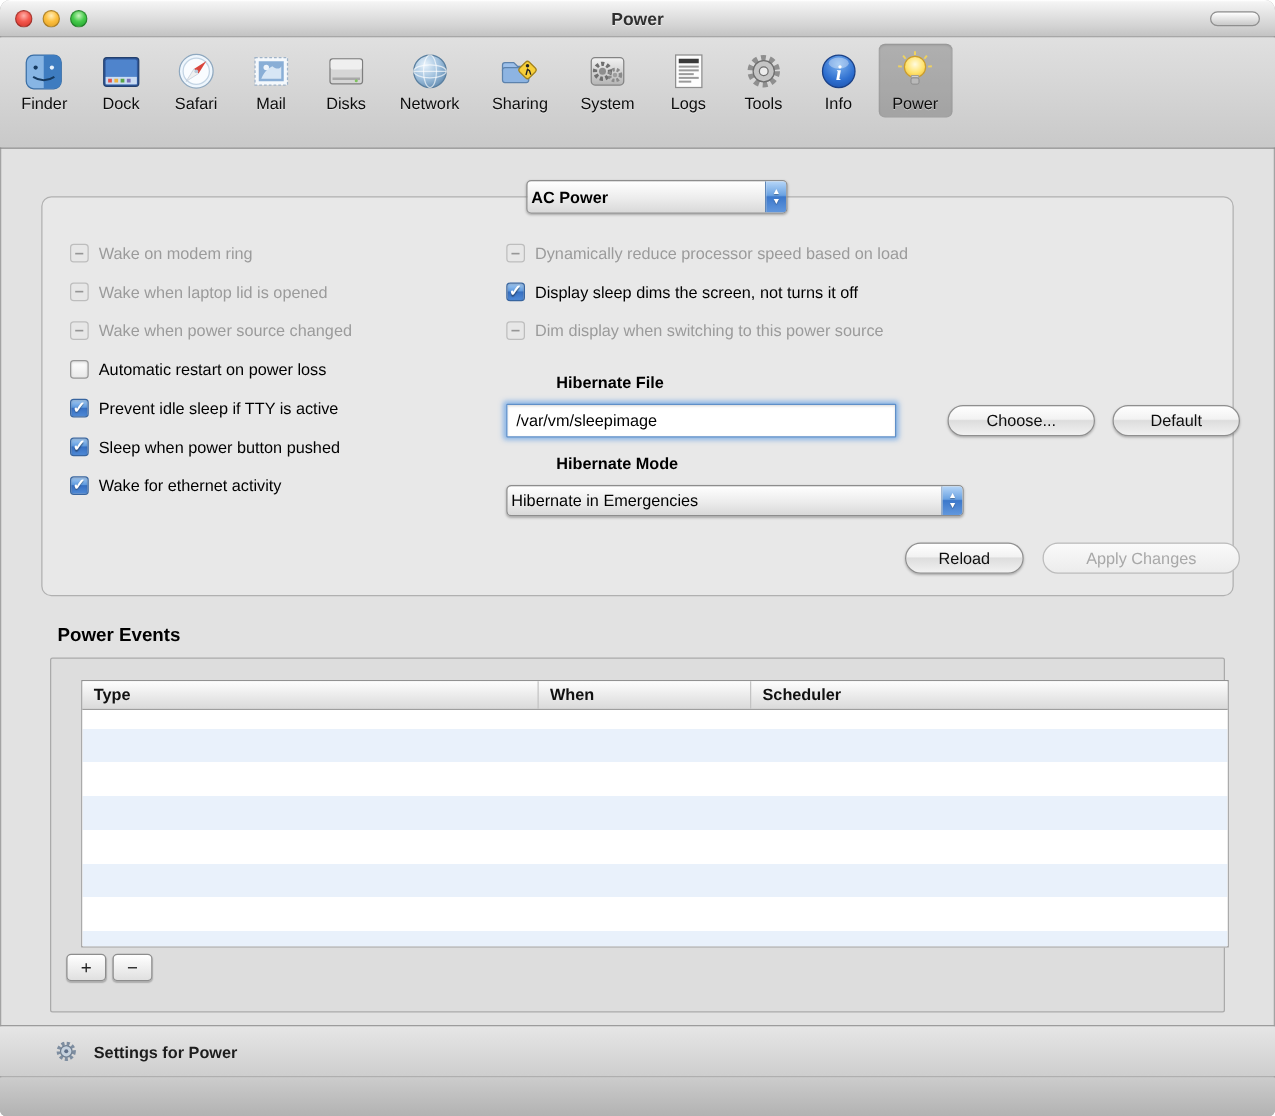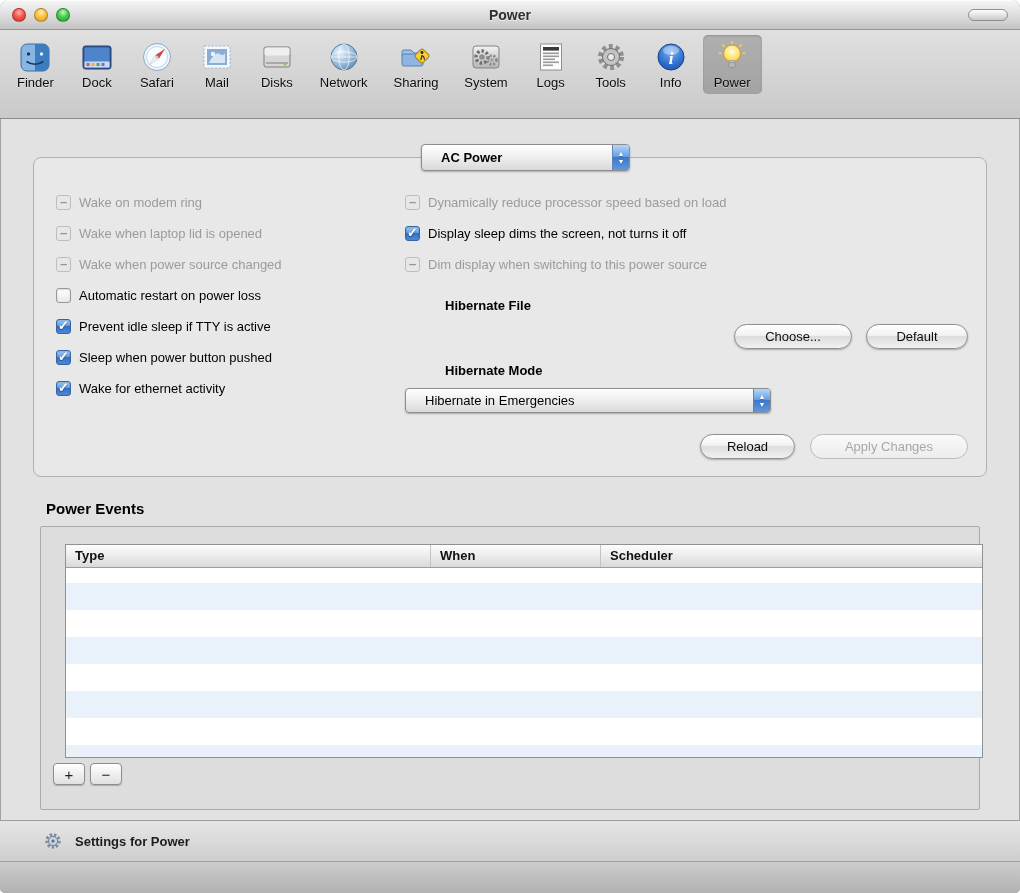--- a/index.html
+++ b/index.html
@@ -39,21 +39,21 @@
 
   
   .groupbox { position:absolute; left:33px; top:157px; width:954px; height:320px;
               background:#e8e8e8; border:1px solid #b0b0b0; border-radius:8px; }
 
   
   .popup { position:absolute; display:flex; align-items:stretch;
            background:linear-gradient(#ffffff,#ececec 55%,#d9d9d9);
            border:1px solid #8d8d8d; border-radius:4px;
            box-shadow:0 1px 2px rgba(0,0,0,.28); z-index:5; }
-  .popup-label { flex:1; display:flex; align-items:center; padding:0 19px;
+  .popup-label { flex:1; display:flex; align-items:center; padding:0 3px;
                  white-space:nowrap; overflow:hidden; font-size:13px; color:#000; }
   .popup-label.bold { font-weight:bold; }
   .popup-arrows { width:17px; border-radius:0 3px 3px 0;
                   background:linear-gradient(#b6d6f8 0%,#6aa2e2 45%,#3c78cb 50%,#6197dd 100%);
                   border-left:1px solid #5e87b8; color:#fff; font-size:7px; line-height:1.05;
                   display:flex; flex-direction:column; align-items:center; justify-content:center;
                   text-shadow:0 1px 1px rgba(0,0,0,.35); }
   .popup.ac { left:421px; top:144px; width:209px; height:27px; }
   .popup.mode { left:405px; top:388px; width:366px; height:25px; }
 
@@ -82,21 +82,21 @@
 
   .text-field { position:absolute; left:405px; top:323px; width:312px; height:27px;
                 border:1px solid #5f8fc8; border-radius:1px; background:#fff;
                 font-family:inherit; font-size:13px; padding:0 7px; outline:none;
                 box-shadow: 0 0 4px 2px rgba(110,165,230,.75), inset 0 1px 2px rgba(0,0,0,.15); }
 
   .aqua-btn { position:absolute; height:25px; border-radius:13px; border:1px solid #8f8f8f;
               background:linear-gradient(#ffffff 0%,#f2f2f2 45%,#dddddd 50%,#f1f1f1 100%);
               box-shadow:0 1px 2px rgba(0,0,0,.28);
               font-family:inherit; font-size:13px; color:#0d0d0d;
-              display:flex; align-items:center; justify-content:center; cursor:default; }
+              display:flex; align-items:center; justify-content:center; cursor:default;margin-left:24px; }
   .aqua-btn.disabled { color:#a8a8a8; border-color:#bcbcbc; box-shadow:none;
               background:linear-gradient(#fafafa,#ececec); }
   .btn-choose { left:734px; top:324px; width:118px; }
   .btn-default { left:866px; top:324px; width:102px; }
   .btn-reload { left:700px; top:434px; width:95px; }
   .btn-apply { left:810px; top:434px; width:158px; }
 
   
   .events-title { position:absolute; left:46px; top:500px; font-size:15px; font-weight:bold; color:#000; }
   .events-box { position:absolute; left:40px; top:526px; width:940px; height:284px;
@@ -390,20 +390,21 @@
       <span class="cb-box"></span>
       <span class="cb-label">Display sleep dims the screen, not turns it off</span>
     </div>
     <div class="cb-row state-disabled-mixed">
       <span class="cb-box"></span>
       <span class="cb-label">Dim display when switching to this power source</span>
     </div>
   </div>
 
   <div class="field-label lbl-hibernate-file">Hibernate File</div>
+  <input class="text-field" value="/var/vm/sleepimage" style="">
   <button class="aqua-btn btn-choose">Choose...</button>
   <button class="aqua-btn btn-default">Default</button>
 
   <div class="field-label lbl-hibernate-mode">Hibernate Mode</div>
   <div class="popup mode">
     <span class="popup-label">Hibernate in Emergencies</span>
     <span class="popup-arrows">
         <span>▲</span>
         <span>▼</span>
       </span>

